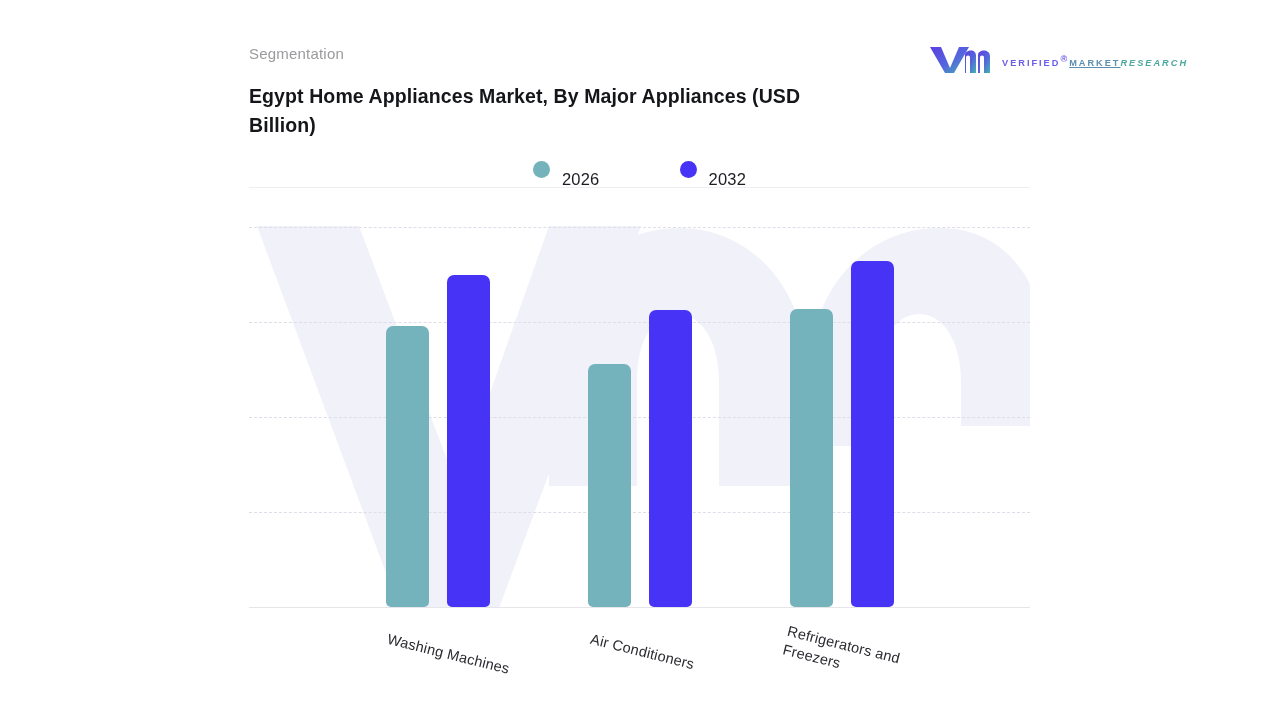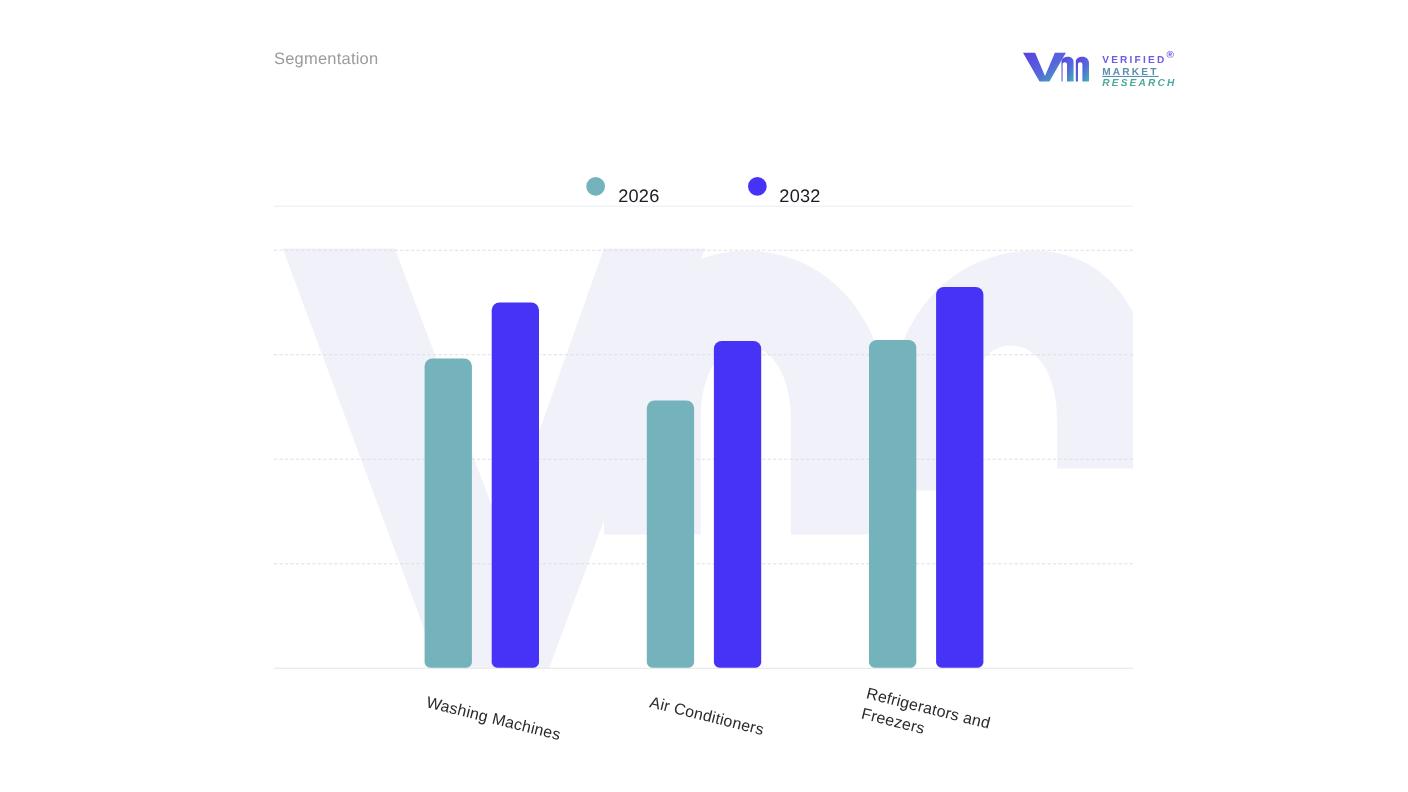--- a/index.html
+++ b/index.html
@@ -52,23 +52,24 @@
     position: absolute;
     left: 929px;
     top: 44px;
     display: flex;
     align-items: center;
     gap: 9px;
   }
   .logo-mark { display: block; }
   .logo-text {
     display: flex;
-    flex-direction: column;
+    flex-direction: row;
     line-height: 10.5px;
     padding-top: 1px;
+    align-items: flex-end;
   }
   .logo-text span {
     font-size: 9.2px;
     letter-spacing: 2.0px;
     font-weight: bold;
   }
   .logo-l1 { color: #6b5ce7; }
   .logo-l2 { color: #5b8fae; text-decoration: underline; }
   .logo-l3 { color: #4aa89e; font-style: italic; }
   .logo-reg {
@@ -176,20 +177,21 @@
   }
 </style>
 </head>
 <body>
 
 <div class="page">
 
   <div class="header">
     <p class="eyebrow">Segmentation</p>
   </div>
+  <h1 class="chart-title">Egypt Home Appliances Market, By Major Appliances (USD Billion)</h1>
 
   <div class="logo">
     <span class="logo-mark">
       <svg width="64" height="30" viewBox="0 0 64 30" xmlns="http://www.w3.org/2000/svg">
         <defs>
           <linearGradient id="vmGrad" x1="0" y1="0" x2="1" y2="1">
             <stop offset="0%" stop-color="#5b3fe0"></stop>
             <stop offset="55%" stop-color="#5566dd"></stop>
             <stop offset="100%" stop-color="#3fb7ae"></stop>
           </linearGradient>

